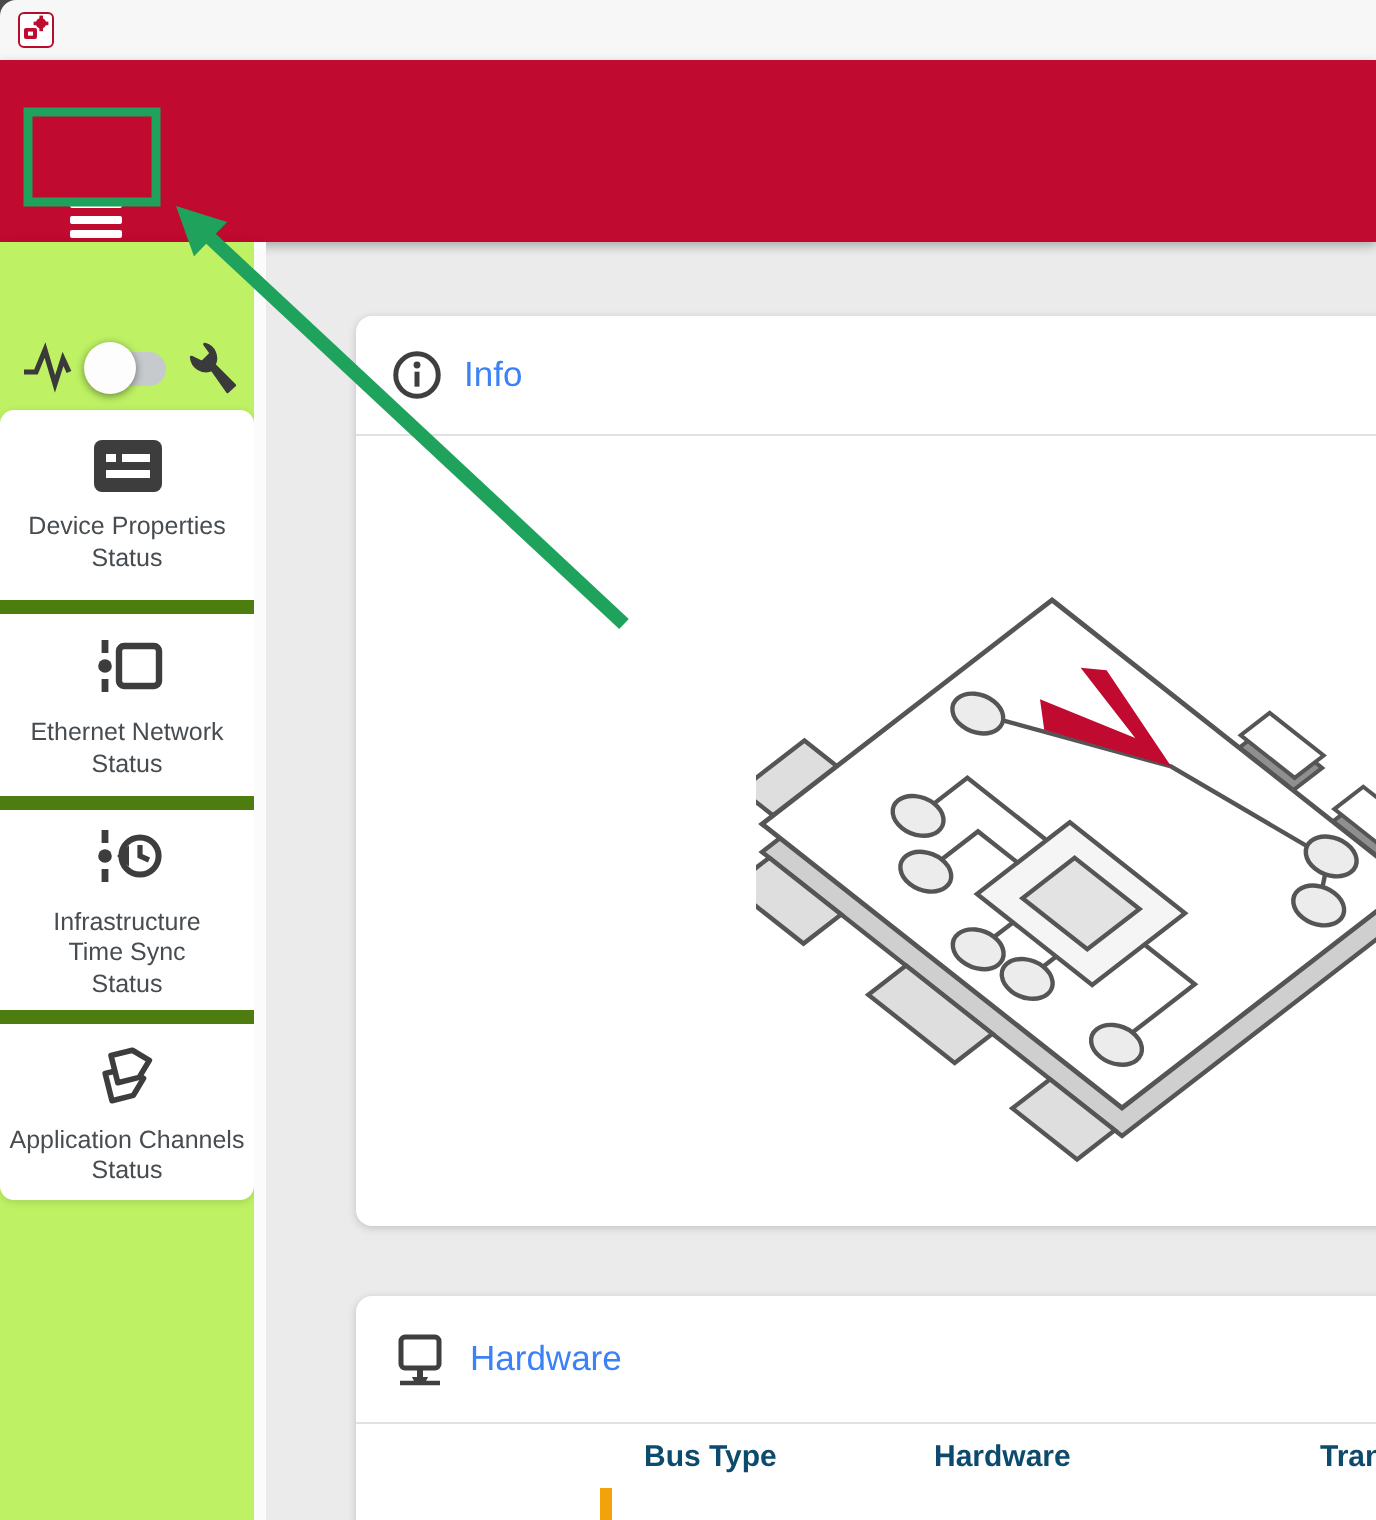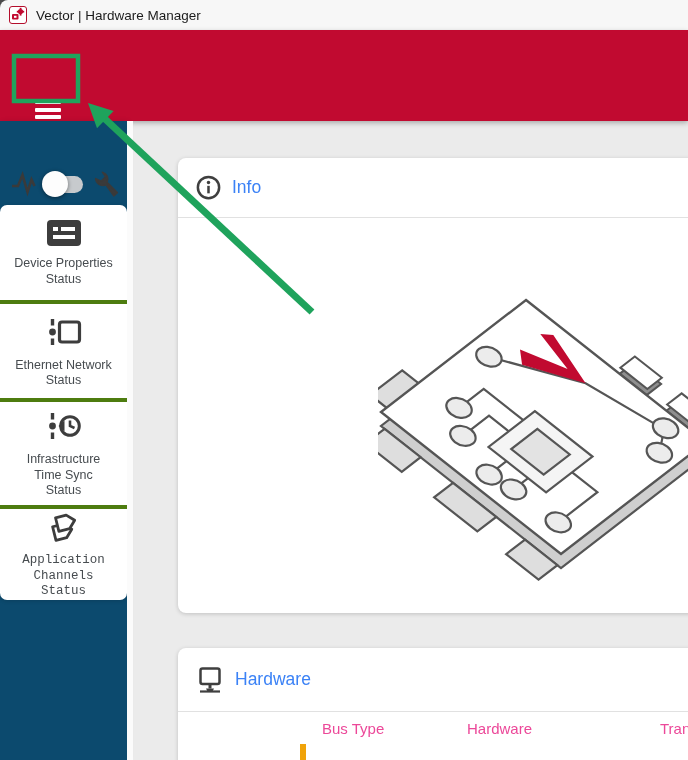--- a/index.html
+++ b/index.html
@@ -25,21 +25,21 @@
   
   .redbar {
     position:absolute; top:30px; left:0; width:688px; height:91px;
     background:#c10a30; box-shadow:0 2px 5px rgba(0,0,0,.28); z-index:2;
   }
   .hamburger { position:absolute; left:35px; top:70px; width:26px; height:20px; }
   .hamburger .bar { position:absolute; left:0; width:26px; height:4px; background:#ffffff; border-radius:1px; }
   
   .sidebar {
     position:absolute; top:121px; left:0; width:127px; height:639px;
-    background:#0c4a6e; z-index:3; box-shadow:2px 0 5px rgba(0,0,0,.10);
+    background:#bef264; z-index:3; box-shadow:2px 0 5px rgba(0,0,0,.10);
   }
   .scroll-strip {
     position:absolute; top:121px; left:127px; width:6px; height:639px;
     background:#fbfbfb; z-index:3;
   }
   .toggle-row { position:absolute; top:24px; left:0; width:127px; height:56px; }
   .switch-track {
     position:absolute; left:47px; top:31px; width:36px; height:17px;
     border-radius:9px; background:#c7cacd;
   }
@@ -49,38 +49,38 @@
   }
   .nav-panel {
     position:absolute; top:84px; left:0; width:127px;
     background:#ffffff; border-radius:7px; box-shadow:0 1px 4px rgba(0,0,0,.14);
     overflow:hidden;
   }
   .nav-item {
     display:flex; flex-direction:column; align-items:center; justify-content:center;
     width:127px; text-align:center; cursor:pointer;
   }
-  .nav-item + .nav-item { border-top:4px solid #4d7c0f; }
+  .nav-item + .nav-item { border-top:7px solid #4d7c0f; }
   .nav-item .nav-icon { margin-bottom:8px; }
   .nav-label { font-size:12.5px; line-height:15.5px; color:#474c50; }
   
   .card {
     position:absolute; background:#ffffff; border-radius:8px;
     box-shadow:0 1px 4px rgba(0,0,0,.18); z-index:1;
   }
   .card-header {
     height:60px; display:flex; align-items:center; padding-left:18px;
     border-bottom:1px solid #e1e1e1;
   }
   .card-title { font-size:17.5px; color:#3b82f6; margin-left:11px; }
   .info-card { top:158px; left:178px; width:562px; height:455px; }
   .channels-card { top:648px; left:178px; width:562px; height:220px; }
   .board-illustration { position:absolute; left:200px; top:118px; }
   .table-header-cell {
-    position:absolute; top:72px; font-size:15px; font-weight:normal; color:#ec4899; white-space:nowrap;
+    position:absolute; top:72px; font-size:15px; font-weight:bold; color:#0c4a6e; white-space:nowrap;
   }
   .col-bus { left:144px; } .col-conn { left:289px; } .col-trans { left:482px; }
   .row-accent { position:absolute; left:122px; top:96px; width:6px; height:22px; background:#f0a30a; }
   
   .annotation-overlay {
     position:absolute; top:0; left:0; width:688px; height:760px;
     z-index:10; pointer-events:none;
   }
 </style>
 </head>
@@ -93,21 +93,20 @@
     <svg width="15" height="15" viewBox="0 0 15 15" style="position:absolute;left:0;top:0;">
       <rect x="2" y="7" width="6.5" height="5.5" rx="1" fill="#c10a30"></rect>
       <rect x="4" y="8.8" width="2.5" height="2" fill="#ffffff"></rect>
       <circle cx="10.5" cy="4.6" r="2.6" fill="#c10a30"></circle>
       <rect x="9.7" y="0.8" width="1.8" height="2" fill="#c10a30"></rect>
       <rect x="9.7" y="6.6" width="1.8" height="2" fill="#c10a30"></rect>
       <rect x="6.8" y="3.8" width="2" height="1.8" fill="#c10a30"></rect>
       <rect x="12.2" y="3.8" width="2" height="1.8" fill="#c10a30"></rect>
     </svg>
   </div>
-  <span class="titlebar-text">Vector | Hardware Manager</span>
 </div>
 
 <div class="redbar">
   <div class="hamburger">
     <div class="bar" style="top:0;"></div>
     <div class="bar" style="top:7.5px;"></div>
     <div class="bar" style="top:15px;"></div>
   </div>
 </div>
 
@@ -154,21 +153,21 @@
         <circle cx="6.5" cy="18" r="3.4" fill="#3d3d3d"></circle>
         <circle cx="24" cy="18" r="9.3" fill="none" stroke="#3d3d3d" stroke-width="3"></circle>
         <polygon points="12.5,18 18.5,12.8 18.5,23.2" fill="#3d3d3d"></polygon>
         <path d="M24,12.5 L24,18 L28.5,20" fill="none" stroke="#3d3d3d" stroke-width="2.6"></path>
       </svg>
       <div class="nav-label">Infrastructure</div>
       <div class="nav-label">Time Sync</div>
       <div class="nav-label">Status</div>
     </div>
 
-    <div class="nav-item" style="height:95px;font-family:Liberation Mono, monospace;">
+    <div class="nav-item" style="height:95px;">
       <svg class="nav-icon" width="38" height="36" viewBox="0 0 38 36">
         <g transform="rotate(-14 19 18)">
           <path d="M8,15 h11 l7,7 -7,7 H8 z" fill="none" stroke="#3d3d3d" stroke-width="2.8" stroke-linejoin="round"></path>
           <path d="M13,7 h11 l7,7 -7,7 H13 z" fill="#ffffff" stroke="#3d3d3d" stroke-width="2.8" stroke-linejoin="round"></path>
         </g>
       </svg>
       <div class="nav-label">Application Channels</div>
       <div class="nav-label">Status</div>
     </div>
 

